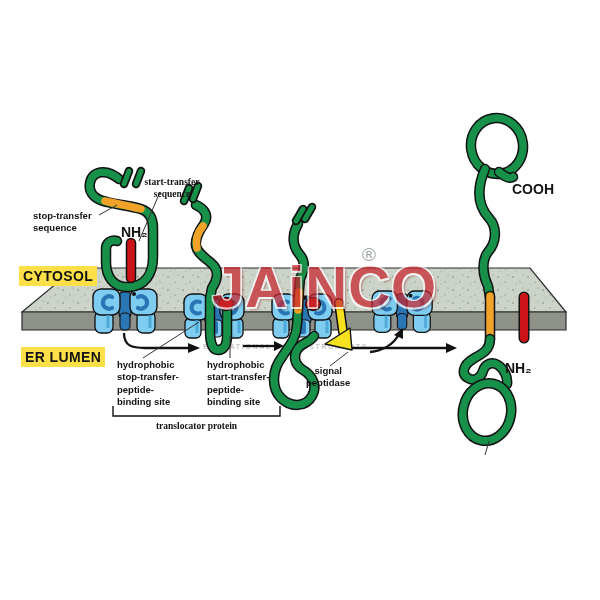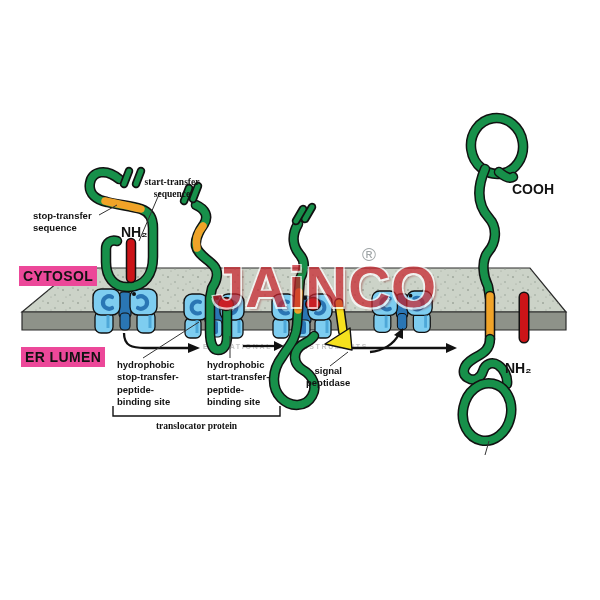--- a/index.html
+++ b/index.html
@@ -2,21 +2,21 @@
 <html><head>
 <meta charset="utf-8">
 <style>
   html,body{margin:0;padding:0;background:#fff;}
   #canvas{position:relative;width:600px;height:600px;background:#fff;overflow:hidden;
           font-family:"Liberation Sans",sans-serif;}
   #art{position:absolute;left:0;top:0;z-index:1;}
   .lbl{position:absolute;color:#121212;font-weight:700;font-size:9.5px;line-height:1.3;
        white-space:pre-line;z-index:3;}
   .lbl.big{font-size:14px;}
-  .hl{background:#ec4899;padding:1px 4px;letter-spacing:.4px;}
+  .hl{background:#fde047;padding:1px 4px;letter-spacing:.4px;}
   .ctr{text-align:center;font-family:Liberation Serif, serif;}
   #wm{position:absolute;left:212px;top:258px;z-index:2;font-size:58px;font-weight:bold;
       letter-spacing:1px;color:#c8242c;opacity:.72;line-height:1;
       text-shadow:-1.5px -1.5px 0 #fff,1.5px -1.5px 0 #fff,-1.5px 1.5px 0 #fff,1.5px 1.5px 0 #fff,3px 3px 2px rgba(130,10,10,.45);}
   #wm-reg{position:absolute;left:362px;top:244px;z-index:2;font-size:19px;color:#9aa0a2;opacity:.95;}
   #wm-tag{position:absolute;left:203px;top:343px;z-index:0;font-size:7px;letter-spacing:1.7px;
           color:#c4c4c4;font-weight:700;white-space:nowrap;}
 </style>
 </head>
 <body>

